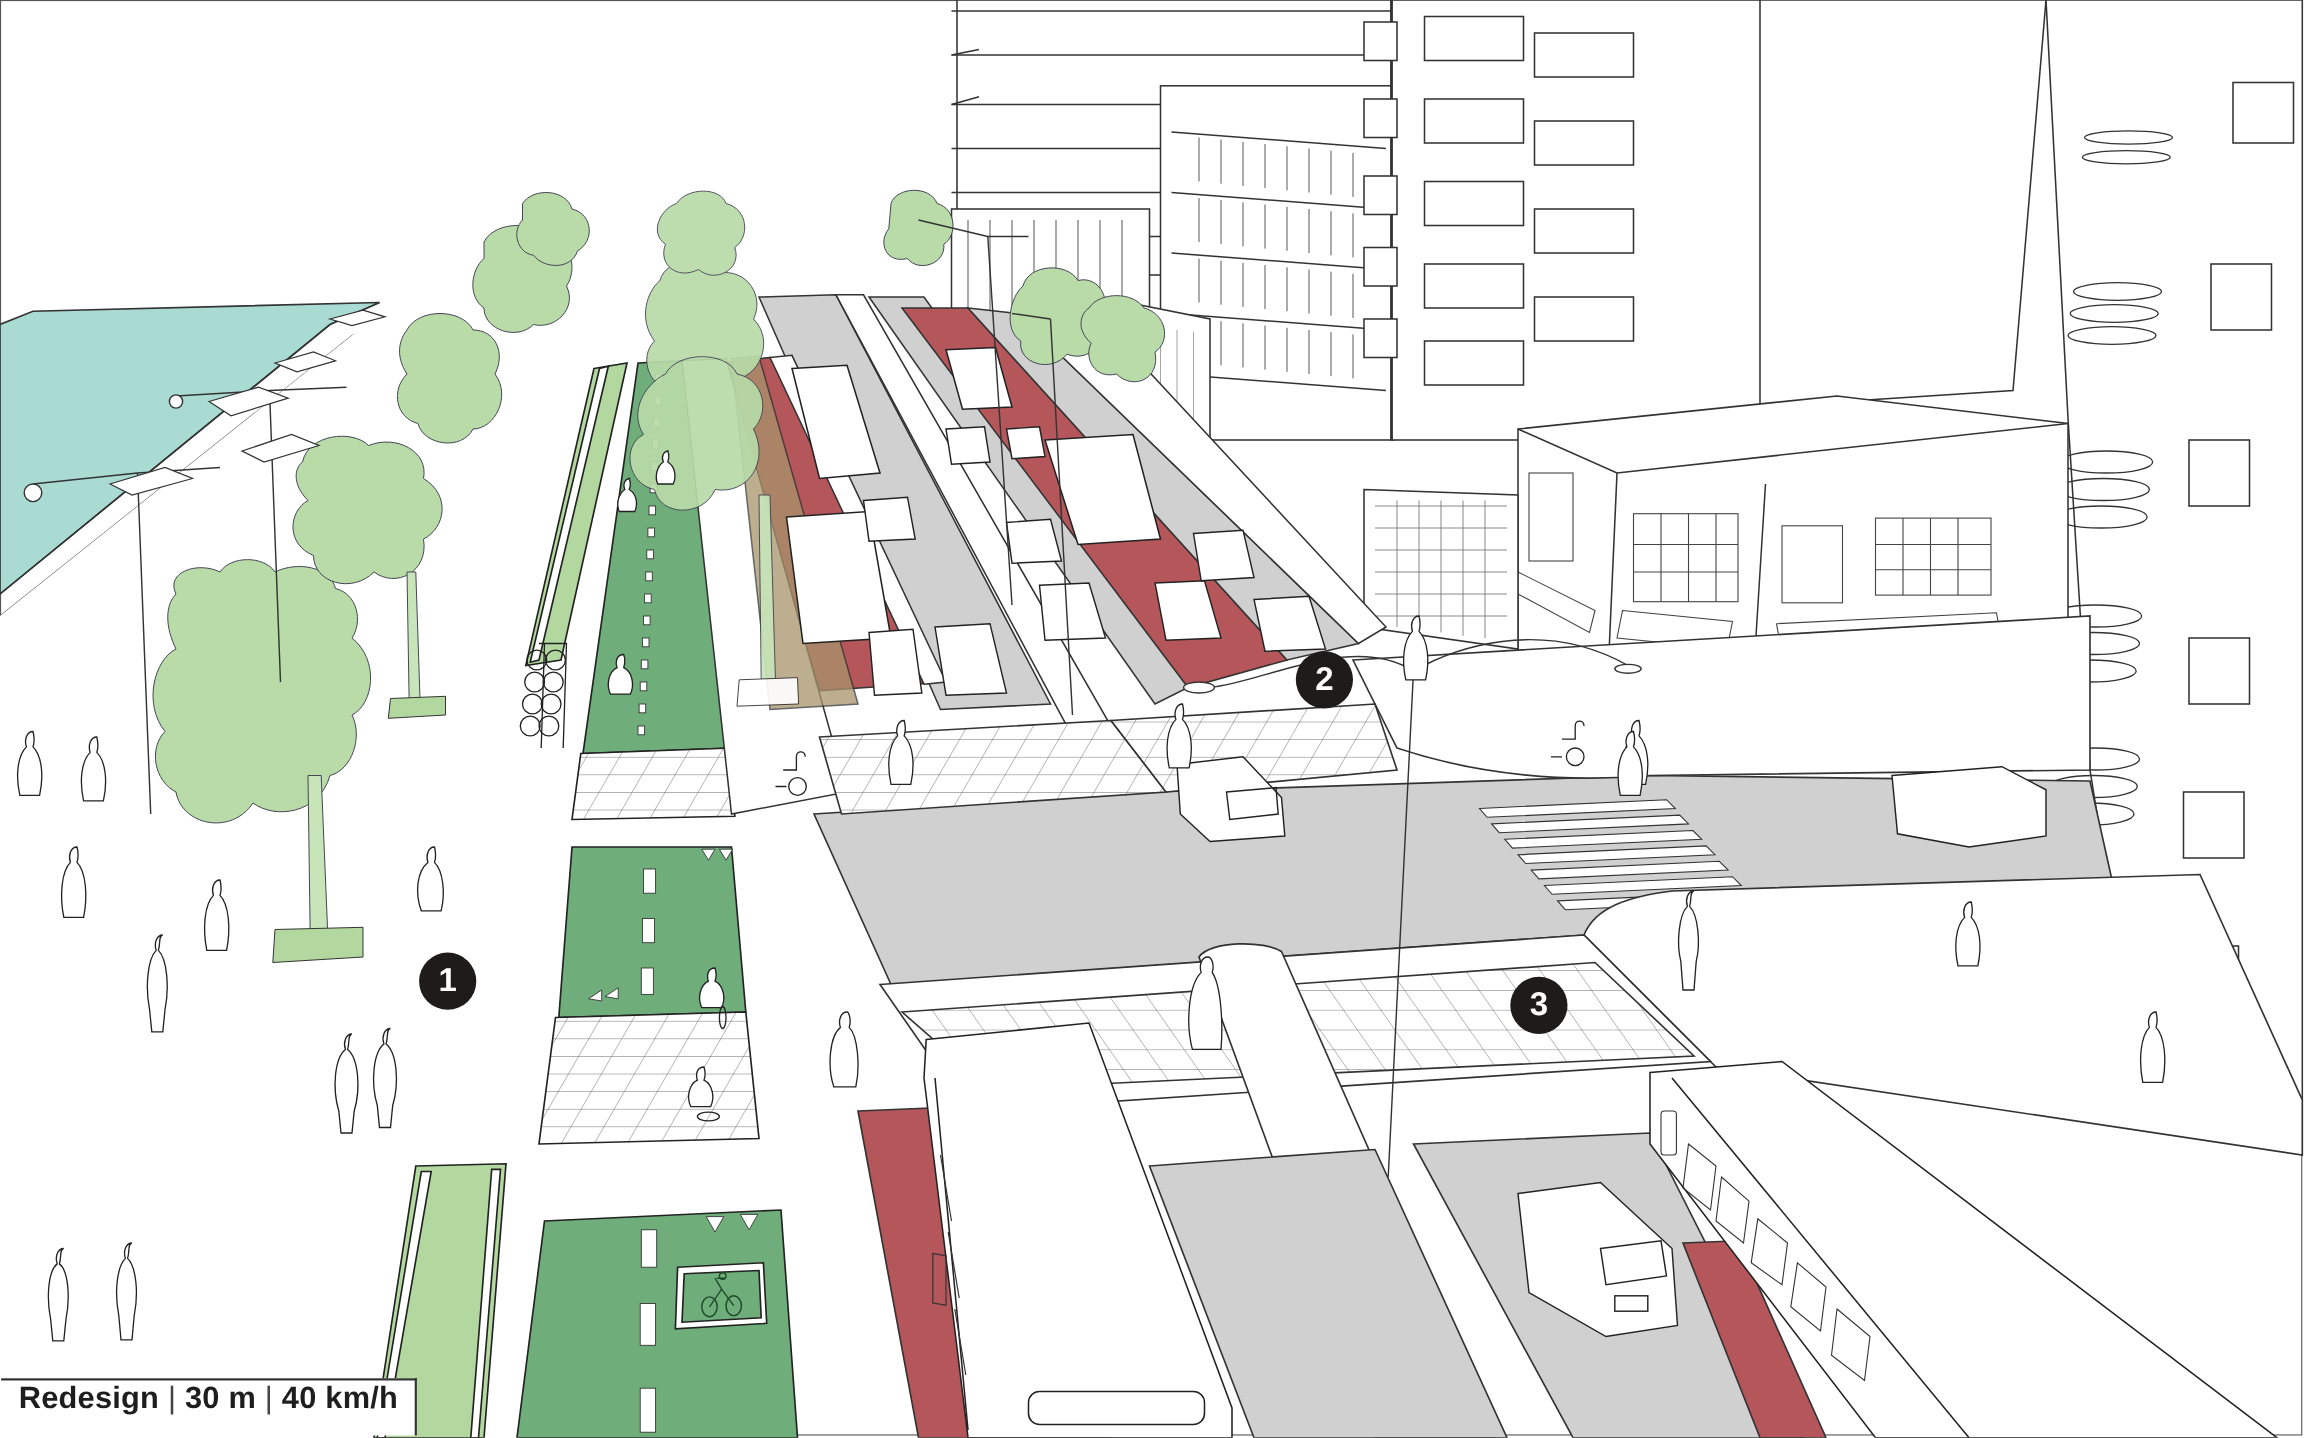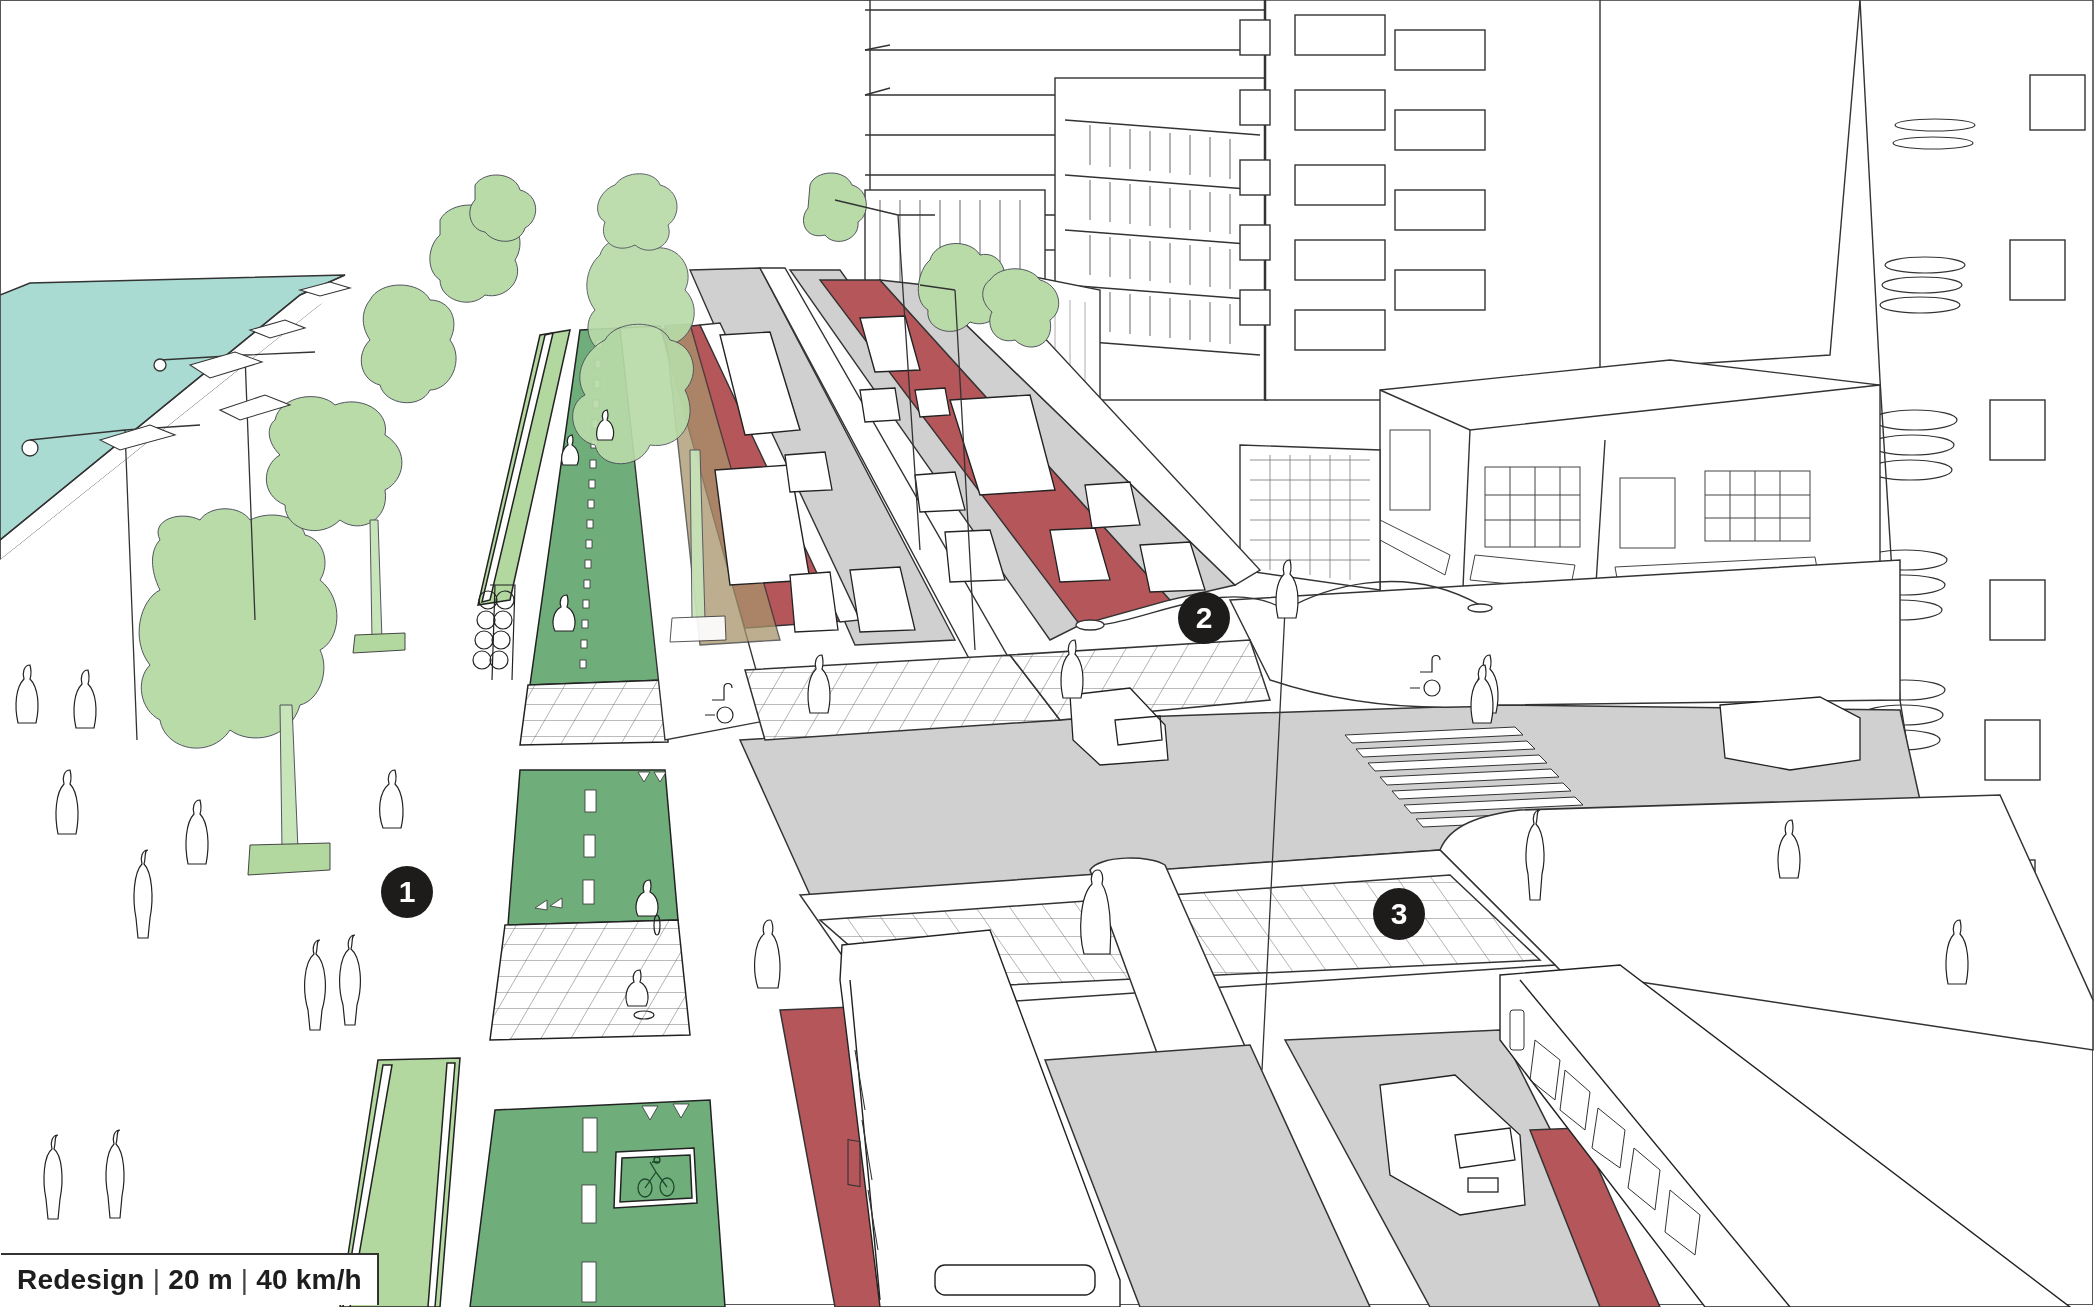--- a/index.html
+++ b/index.html
@@ -1,20 +1,20 @@
 <!DOCTYPE html>
 <html><head>
 <meta charset="utf-8">
 <style>
   html, body { margin: 0; padding: 0; background: #ffffff; }
   body { width: 2095px; height: 1307px; overflow: hidden; position: relative; font-family: "Liberation Sans", "DejaVu Sans", sans-serif; }
   .frame { position: absolute; left: 0; top: 0; width: 2093px; height: 1305px; border: 1px solid #555; box-sizing: border-box; }
   svg.scene { position: absolute; left: 0; top: 0; }
   .callout { position: absolute; width: 52px; height: 52px; border-radius: 50%; background: #1e1b1b; color: #ffffff; font-weight: bold; font-size: 30px; line-height: 52px; text-align: center; font-family: "Liberation Sans", "DejaVu Sans", sans-serif; }
-  .caption { position: absolute; left: 1px; top: 1253px; width: 378px; height: 52px; background: #ffffff; border-top: 2px solid #333; border-right: 2px solid #333; box-sizing: border-box; display: flex; align-items: center; padding-left: 16px; font-size: 28px; font-weight: bold; color: #1e1e1e; letter-spacing: 0.2px; }
+  .caption { position: absolute; left: 1px; top: 1253px; width: 378px; height: 52px; background: #ffffff; border-top: 2px solid #333; border-right: 2px solid #333; box-sizing: border-box; display: flex; align-items: flex-start; padding-left: 16px; font-size: 28px; font-weight: bold; color: #1e1e1e; letter-spacing: 0.2px; }
   .caption .sep { font-weight: normal; color: #444; margin: 0 8px; }
   .caption span { white-space: nowrap; }
 </style>
 </head>
 <body>
 
 <div class="frame"></div>
 
 <svg class="scene" width="2095" height="1307" viewBox="0 0 2095 1307" xmlns="http://www.w3.org/2000/svg">
   <defs>
@@ -452,16 +452,16 @@
   </g>
 </svg>
 
 <div class="callout" style="left:381px; top:866px;">1</div>
 <div class="callout" style="left:1178px; top:592px;">2</div>
 <div class="callout" style="left:1373px; top:888px;">3</div>
 
 <div class="caption">
   <span>Redesign</span>
   <span class="sep">|</span>
-  <span>20 m</span>
+  <span>30 m</span>
   <span class="sep">|</span>
   <span>40 km/h</span>
 </div>
 
 </body></html>

